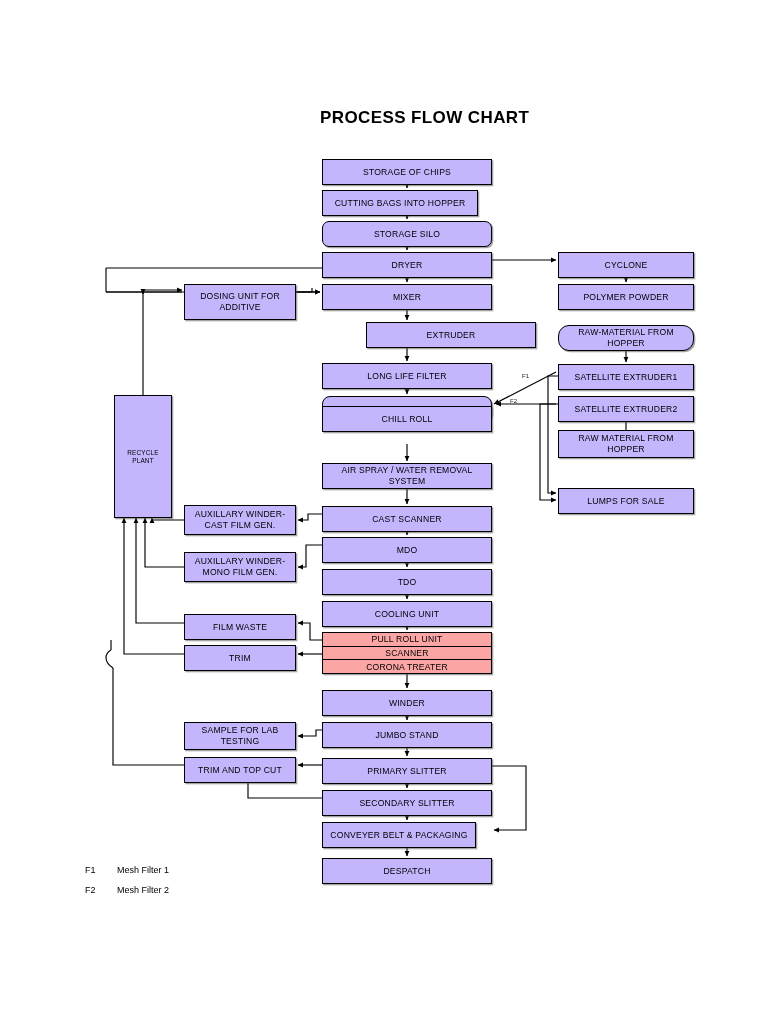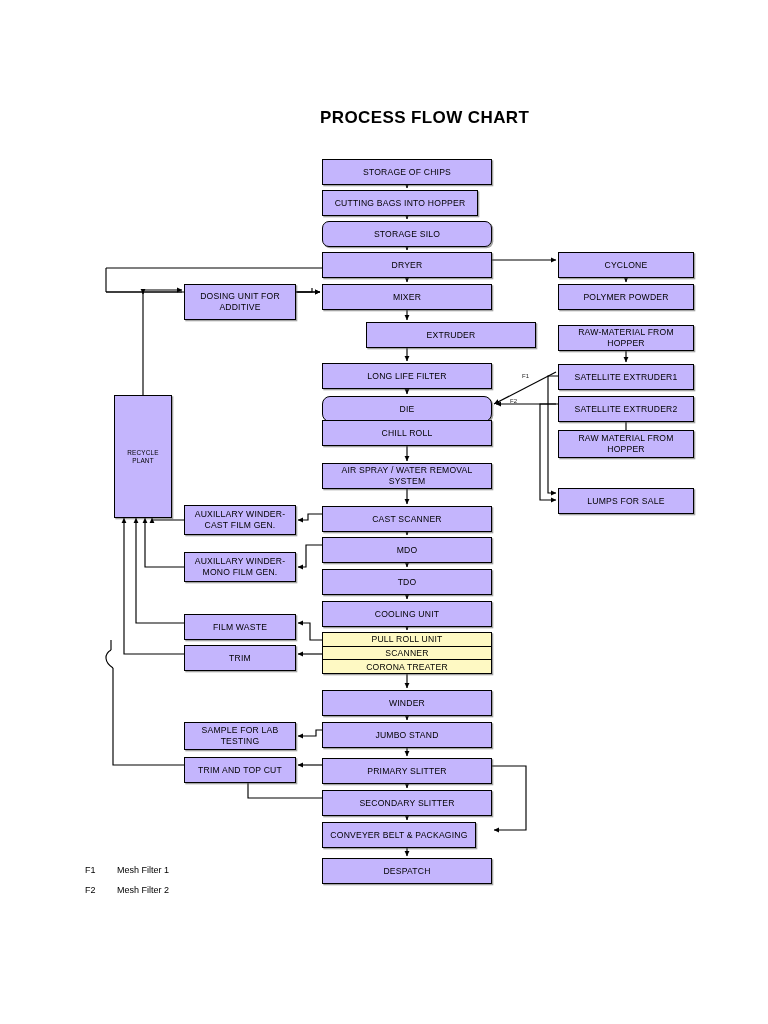--- a/index.html
+++ b/index.html
@@ -36,21 +36,21 @@
     padding:12px 2px;
     
     box-shadow:1.3px 1.3px 0 rgba(90,90,90,0.55);
   }
   .box span{display:block;}
 
   .stack{
     position:absolute;
     box-sizing:border-box;
     border:1px solid #000;
-    background:#fef9c3;
+    background:#fca5a5;
     box-shadow:1.3px 1.3px 0 rgba(90,90,90,0.55);
     display:flex;
     flex-direction:column;
   }
   .stack .srow{
     flex:1 1 0;
     display:flex;
     align-items:center;
     justify-content:center;
     font-size:8.6px;
@@ -186,21 +186,21 @@
   </div>
   <div class="box" style="left:322px;top:322px;width:170px;height:16px;margin-left:44px;">
     <span>EXTRUDER</span>
   </div>
   <div class="box" style="left:322px;top:363px;width:170px;height:15px;">
     <span>LONG LIFE FILTER</span>
   </div>
   <div class="box" style="left:322px;top:396px;width:170px;height:16px;border-radius:8px;">
     <span>DIE</span>
   </div>
-  <div class="box" style="left:322px;top:420px;width:170px;height:16px;">
+  <div class="box" style="left:322px;top:406px;width:170px;height:16px;">
     <span>CHILL ROLL</span>
   </div>
   <div class="box" style="left:322px;top:463px;width:170px;height:26px;">
     <span>AIR SPRAY / WATER REMOVAL SYSTEM</span>
   </div>
   <div class="box" style="left:322px;top:506px;width:170px;height:16px;">
     <span>CAST SCANNER</span>
   </div>
   <div class="box" style="left:322px;top:537px;width:170px;height:16px;">
     <span>MDO</span>
@@ -242,21 +242,21 @@
   <div class="box" style="left:322px;top:858px;width:170px;height:18px;">
     <span>DESPATCH</span>
   </div>
 
   <div class="box" style="left:558px;top:252px;width:136px;height:16px;">
     <span>CYCLONE</span>
   </div>
   <div class="box" style="left:558px;top:284px;width:136px;height:16px;">
     <span>POLYMER POWDER</span>
   </div>
-  <div class="box" style="left:558px;top:325px;width:136px;height:26px;">
+  <div class="box" style="left:558px;top:325px;width:136px;height:26px;border-radius:11px;">
     <span>RAW-MATERIAL FROM HOPPER</span>
   </div>
   <div class="box" style="left:558px;top:364px;width:136px;height:16px;">
     <span>SATELLITE EXTRUDER1</span>
   </div>
   <div class="box" style="left:558px;top:396px;width:136px;height:16px;">
     <span>SATELLITE EXTRUDER2</span>
   </div>
   <div class="box" style="left:558px;top:430px;width:136px;height:28px;">
     <span>RAW MATERIAL FROM HOPPER</span>

